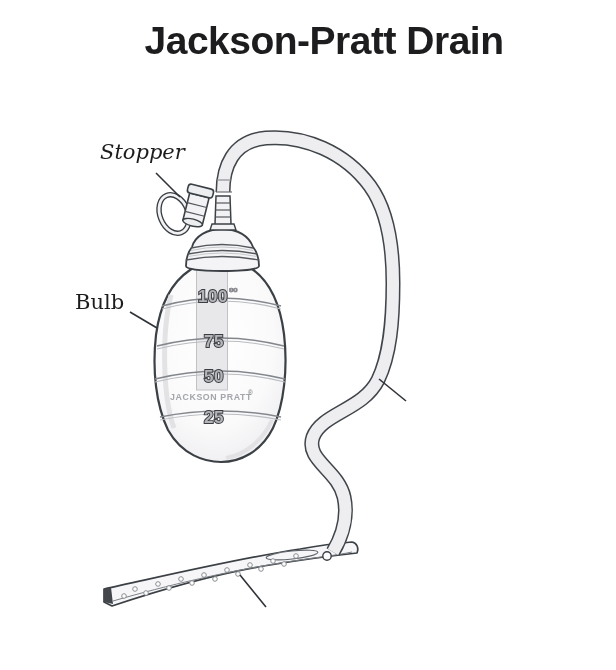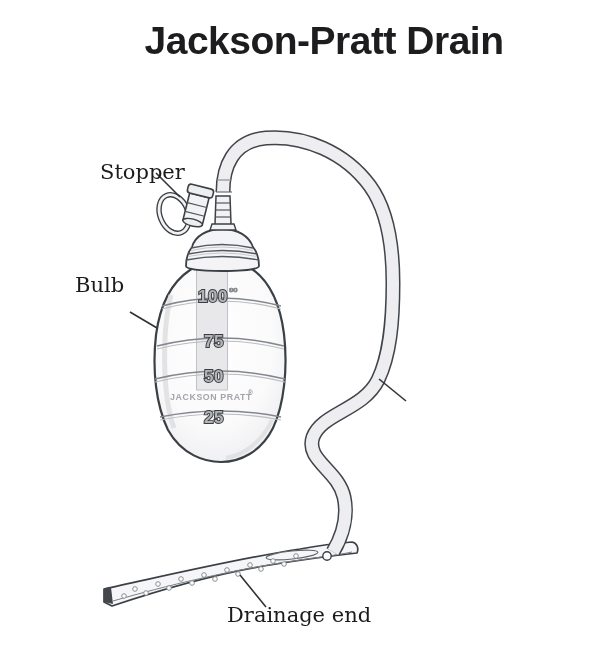--- a/index.html
+++ b/index.html
@@ -22,22 +22,22 @@
     color:#1d1d1f;
     white-space:nowrap;
   }
   .lbl{
     position:absolute;
     font-family:"DejaVu Serif", serif;
     font-size:21px;
     color:#1c1c1c;
     white-space:nowrap;
   }
-  .lbl-stopper{left:100px; top:160px;}
-  .lbl-bulb{left:75px; top:273px;}
+  .lbl-stopper{left:100px; top:140px;font-style:italic;}
+  .lbl-bulb{left:75px; top:290px;}
   .lbl-tubing{left:406px; top:390px;}
   .lbl-drain{left:227px; top:603px;}
   svg{position:absolute; left:0; top:0;}
   .grad-num{
     font-family:"Liberation Sans", sans-serif;
     font-weight:700;
     font-size:17px;
     fill:#b3b3b8;
     stroke:#3a3d41;
     stroke-width:1.9px;
@@ -189,15 +189,14 @@
       <line x1="156" y1="173" x2="180" y2="197"></line>
       <line x1="130" y1="312" x2="157" y2="328"></line>
       <line x1="379" y1="379" x2="406" y2="401"></line>
       <line x1="240" y1="575" x2="266" y2="607"></line>
     </g>
   </svg>
 
   <div class="title">Jackson-Pratt Drain</div>
   <div class="lbl lbl-stopper">Stopper</div>
   <div class="lbl lbl-bulb">Bulb</div>
-  <div class="lbl lbl-drain">Drainage end</div>
 
 </div>
 
 </body></html>

